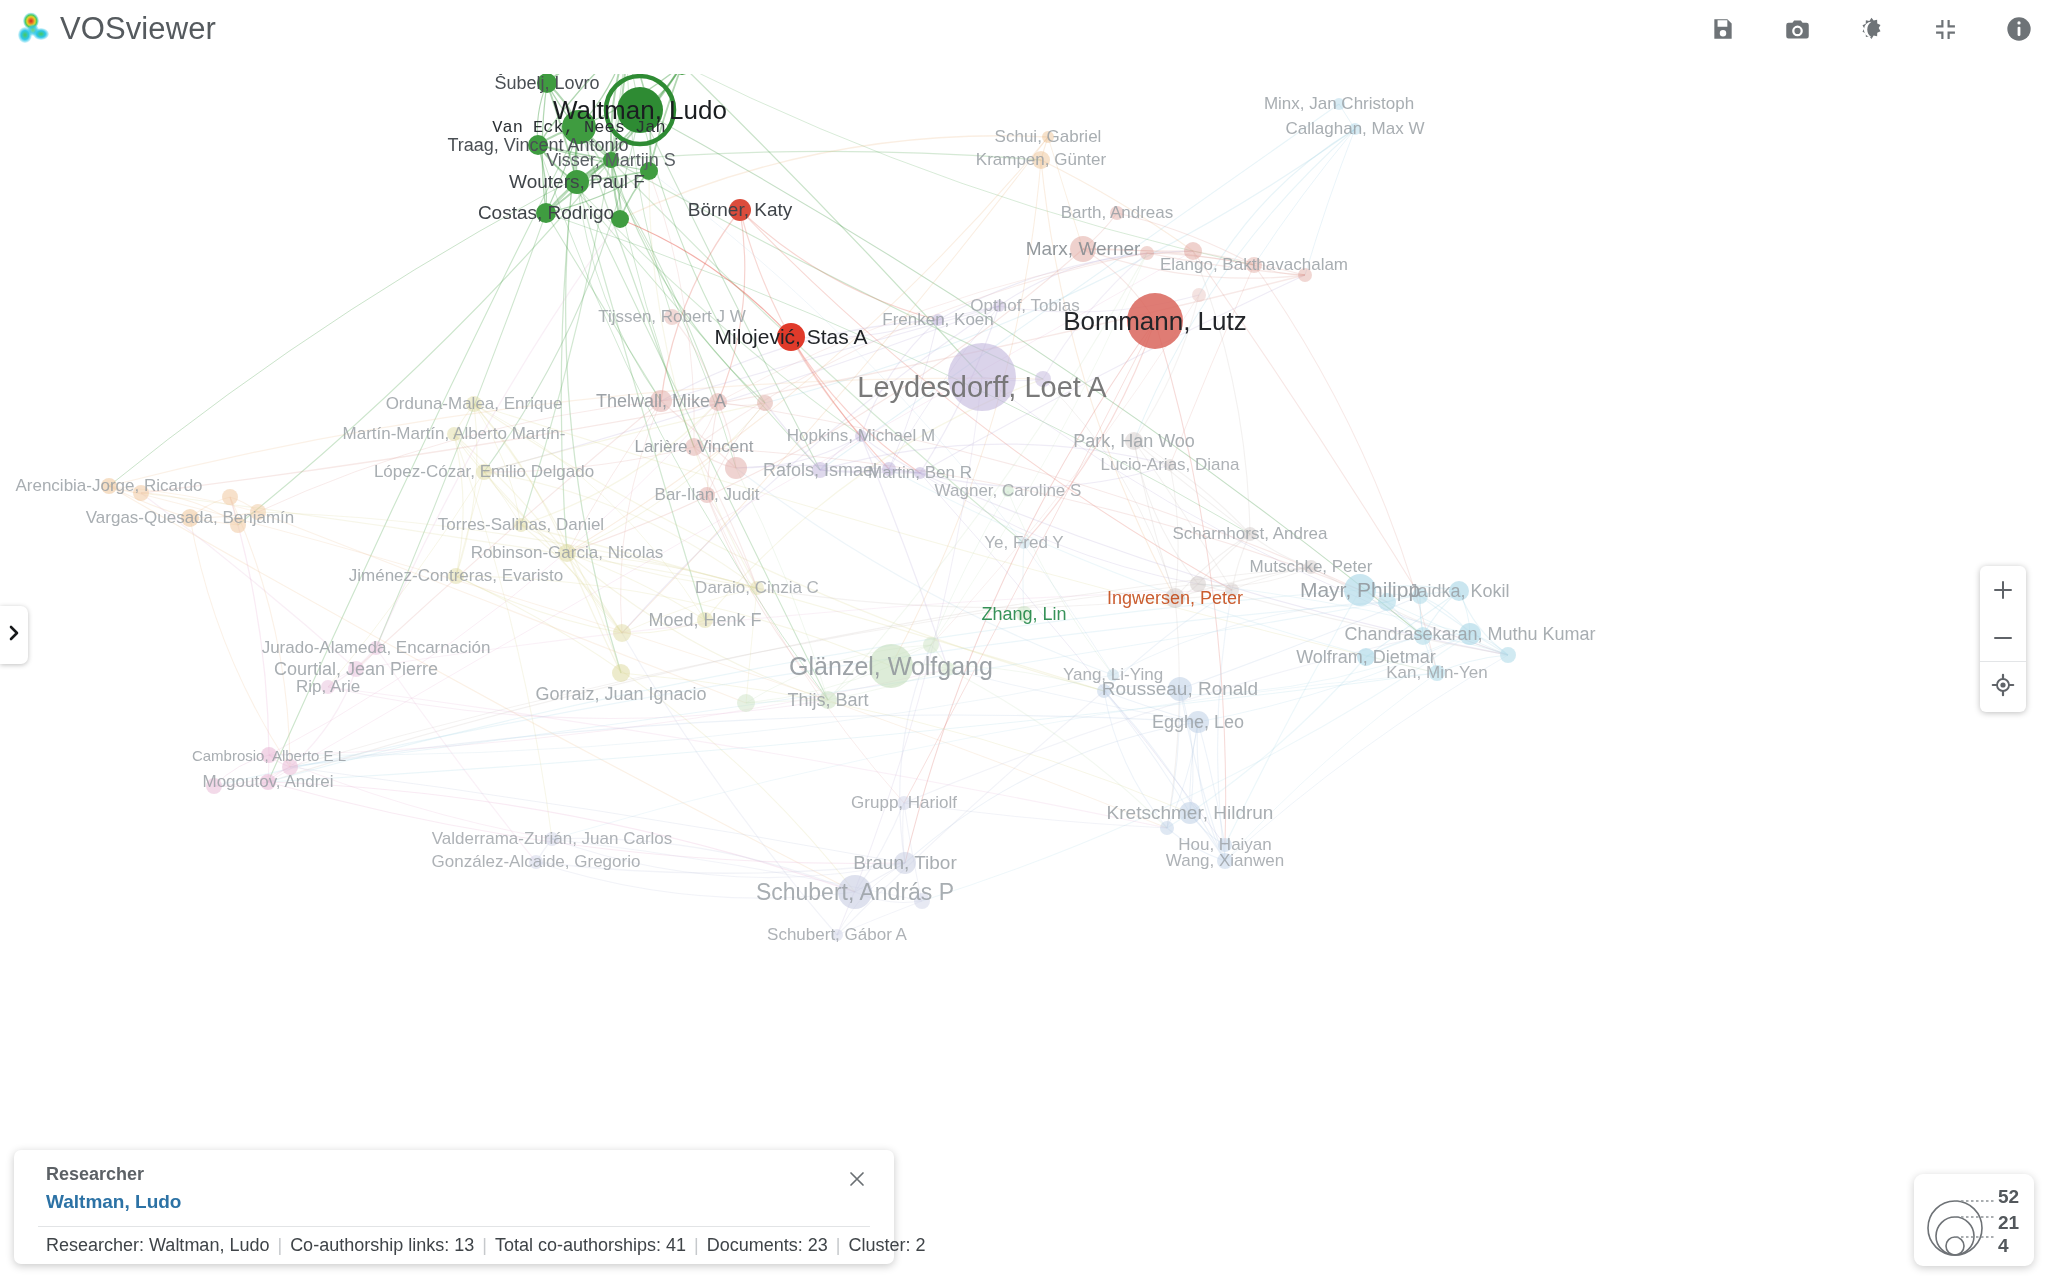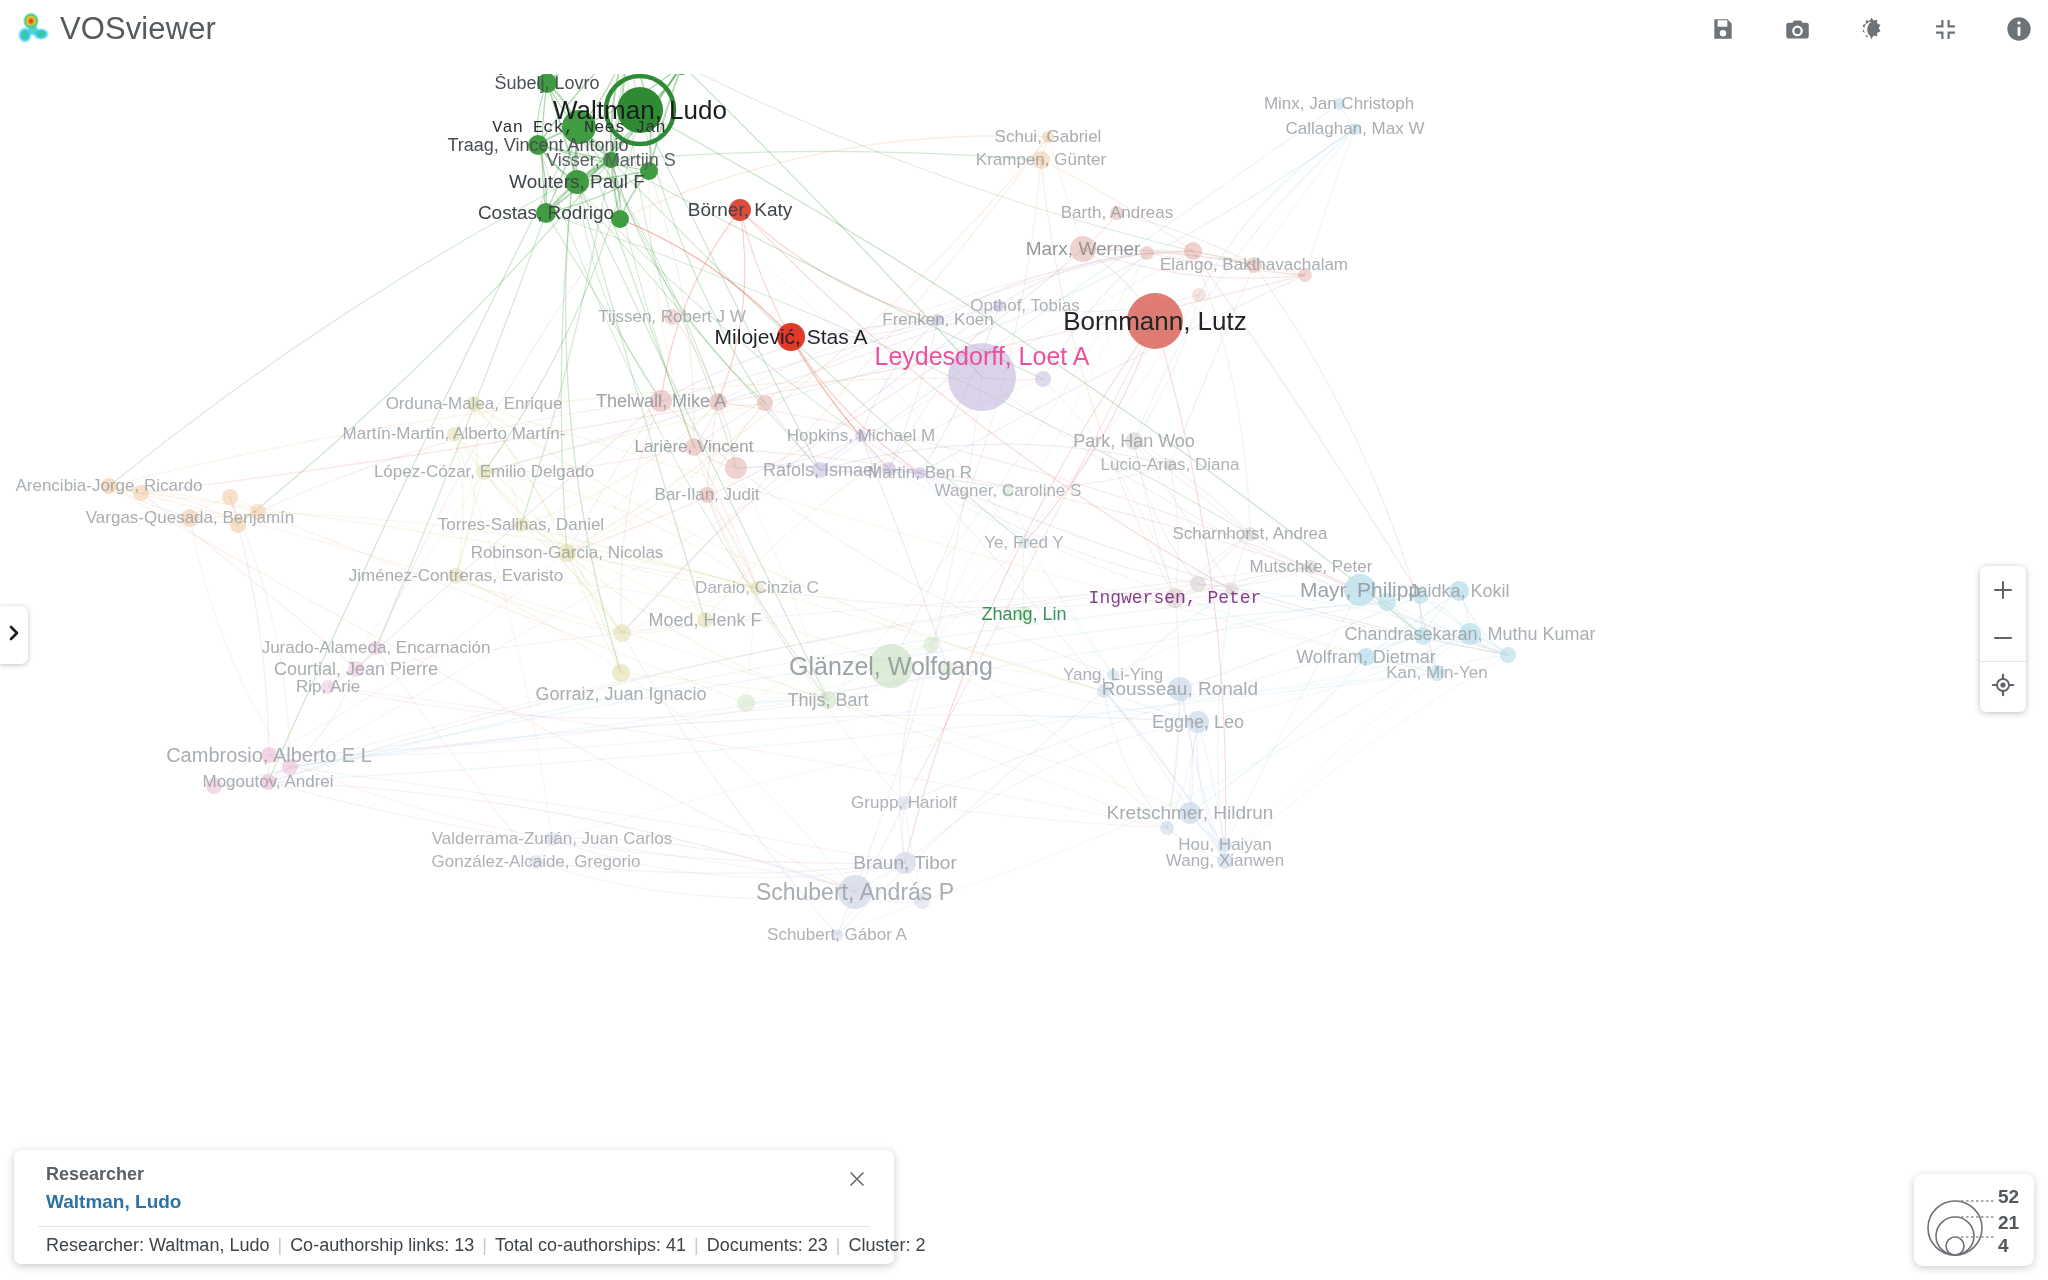--- a/index.html
+++ b/index.html
@@ -551,21 +551,21 @@
         <div class="nlabel" style="left: 1048px; top: 137px; font-size: 17px; color: rgb(154, 160, 165); opacity: 0.85;">Schui, Gabriel</div>
         <div class="nlabel" style="left: 1041px; top: 160px; font-size: 17px; color: rgb(154, 160, 165); opacity: 0.85;">Krampen, Günter</div>
         <div class="nlabel" style="left: 1117px; top: 213px; font-size: 17px; color: rgb(154, 160, 165); opacity: 0.85;">Barth, Andreas</div>
         <div class="nlabel" style="left: 1083px; top: 249px; font-size: 19px; color: rgb(136, 142, 147); opacity: 0.9;">Marx, Werner</div>
         <div class="nlabel" style="left: 1254px; top: 265px; font-size: 17px; color: rgb(154, 160, 165); opacity: 0.85;">Elango, Bakthavachalam</div>
         <div class="nlabel" style="left: 1155px; top: 321px; font-size: 26px; color: rgb(34, 37, 41); opacity: 1;">Bornmann, Lutz</div>
         <div class="nlabel" style="left: 1025px; top: 306px; font-size: 17px; color: rgb(160, 165, 170); opacity: 0.85;">Opthof, Tobias</div>
         <div class="nlabel" style="left: 938px; top: 320px; font-size: 17px; color: rgb(154, 160, 165); opacity: 0.85;">Frenken, Koen</div>
         <div class="nlabel" style="left: 672px; top: 317px; font-size: 17px; color: rgb(154, 160, 165); opacity: 0.85;">Tijssen, Robert J W</div>
         <div class="nlabel" style="left: 791px; top: 337px; font-size: 21px; color: rgb(31, 34, 38); opacity: 1;">Milojević, Stas A</div>
-        <div class="nlabel" style="left: 982px; top: 356px; font-size: 25px; color: #ec4899; opacity: 0.95;">Leydesdorff, Loet A</div>
+        <div class="nlabel" style="left: 982px; top: 387px; font-size: 29px; color: #737373; opacity: 0.95;">Leydesdorff, Loet A</div>
         <div class="nlabel" style="left: 474px; top: 404px; font-size: 17px; color: rgb(154, 160, 165); opacity: 0.85;">Orduna-Malea, Enrique</div>
         <div class="nlabel" style="left: 661px; top: 401px; font-size: 18px; color: rgb(147, 153, 158); opacity: 0.9;">Thelwall, Mike A</div>
         <div class="nlabel" style="left: 861px; top: 436px; font-size: 17px; color: rgb(154, 160, 165); opacity: 0.85;">Hopkins, Michael M</div>
         <div class="nlabel" style="left: 454px; top: 434px; font-size: 17px; color: rgb(154, 160, 165); opacity: 0.85;">Martín-Martín, Alberto Martín-</div>
         <div class="nlabel" style="left: 694px; top: 447px; font-size: 17px; color: rgb(147, 153, 158); opacity: 0.9;">Larière, Vincent</div>
         <div class="nlabel" style="left: 1134px; top: 441px; font-size: 18px; color: rgb(154, 160, 165); opacity: 0.85;">Park, Han Woo</div>
         <div class="nlabel" style="left: 484px; top: 472px; font-size: 17px; color: rgb(154, 160, 165); opacity: 0.85;">López-Cózar, Emilio Delgado</div>
         <div class="nlabel" style="left: 820px; top: 470px; font-size: 18px; color: rgb(154, 160, 165); opacity: 0.85;">Rafols, Ismael</div>
         <div class="nlabel" style="left: 920px; top: 473px; font-size: 17px; color: rgb(154, 160, 165); opacity: 0.85;">Martin, Ben R</div>
         <div class="nlabel" style="left: 1170px; top: 465px; font-size: 17px; color: rgb(160, 165, 170); opacity: 0.85;">Lucio-Arias, Diana</div>
@@ -574,37 +574,37 @@
         <div class="nlabel" style="left: 109px; top: 486px; font-size: 17px; color: rgb(154, 160, 165); opacity: 0.85;">Arencibia-Jorge, Ricardo</div>
         <div class="nlabel" style="left: 190px; top: 518px; font-size: 17px; color: rgb(154, 160, 165); opacity: 0.85;">Vargas-Quesada, Benjamín</div>
         <div class="nlabel" style="left: 521px; top: 525px; font-size: 17px; color: rgb(154, 160, 165); opacity: 0.85;">Torres-Salinas, Daniel</div>
         <div class="nlabel" style="left: 1250px; top: 534px; font-size: 17px; color: rgb(154, 160, 165); opacity: 0.85;">Scharnhorst, Andrea</div>
         <div class="nlabel" style="left: 1024px; top: 543px; font-size: 17px; color: rgb(160, 165, 170); opacity: 0.85;">Ye, Fred Y</div>
         <div class="nlabel" style="left: 567px; top: 553px; font-size: 17px; color: rgb(154, 160, 165); opacity: 0.85;">Robinson-Garcia, Nicolas</div>
         <div class="nlabel" style="left: 1311px; top: 567px; font-size: 17px; color: rgb(154, 160, 165); opacity: 0.85;">Mutschke, Peter</div>
         <div class="nlabel" style="left: 456px; top: 576px; font-size: 17px; color: rgb(154, 160, 165); opacity: 0.85;">Jiménez-Contreras, Evaristo</div>
         <div class="nlabel" style="left: 1360px; top: 590px; font-size: 21px; color: rgb(147, 153, 158); opacity: 0.9;">Mayr, Philipp</div>
         <div class="nlabel" style="left: 1459px; top: 591px; font-size: 18px; color: rgb(154, 160, 165); opacity: 0.85;">Jaidka, Kokil</div>
-        <div class="nlabel" style="left: 1175px; top: 598px; font-size: 18px; color: #701a75; opacity: 0.85; font-family: Liberation Mono, monospace;">Ingwersen, Peter</div>
+        <div class="nlabel" style="left: 1175px; top: 598px; font-size: 18px; color: #c2410c; opacity: 0.85;">Ingwersen, Peter</div>
         <div class="nlabel" style="left: 757px; top: 588px; font-size: 17px; color: rgb(160, 165, 170); opacity: 0.85;">Daraio, Cinzia C</div>
         <div class="nlabel" style="left: 1024px; top: 614px; font-size: 18px; color: #15803d; opacity: 0.85;">Zhang, Lin</div>
         <div class="nlabel" style="left: 705px; top: 620px; font-size: 18px; color: rgb(154, 160, 165); opacity: 0.85;">Moed, Henk F</div>
         <div class="nlabel" style="left: 1470px; top: 634px; font-size: 18px; color: rgb(154, 160, 165); opacity: 0.85;">Chandrasekaran, Muthu Kumar</div>
         <div class="nlabel" style="left: 1366px; top: 657px; font-size: 18px; color: rgb(154, 160, 165); opacity: 0.85;">Wolfram, Dietmar</div>
         <div class="nlabel" style="left: 891px; top: 666px; font-size: 25px; color: rgb(147, 153, 158); opacity: 0.9;">Glänzel, Wolfgang</div>
         <div class="nlabel" style="left: 1437px; top: 673px; font-size: 17px; color: rgb(160, 165, 170); opacity: 0.85;">Kan, Min-Yen</div>
         <div class="nlabel" style="left: 621px; top: 694px; font-size: 18px; color: rgb(154, 160, 165); opacity: 0.85;">Gorraiz, Juan Ignacio</div>
         <div class="nlabel" style="left: 376px; top: 648px; font-size: 17px; color: rgb(154, 160, 165); opacity: 0.85;">Jurado-Alameda, Encarnación</div>
         <div class="nlabel" style="left: 356px; top: 669px; font-size: 18px; color: rgb(154, 160, 165); opacity: 0.85;">Courtial, Jean Pierre</div>
         <div class="nlabel" style="left: 328px; top: 687px; font-size: 17px; color: rgb(154, 160, 165); opacity: 0.85;">Rip, Arie</div>
         <div class="nlabel" style="left: 1113px; top: 675px; font-size: 17px; color: rgb(160, 165, 170); opacity: 0.85;">Yang, Li-Ying</div>
         <div class="nlabel" style="left: 1180px; top: 689px; font-size: 19px; color: rgb(154, 160, 165); opacity: 0.85;">Rousseau, Ronald</div>
         <div class="nlabel" style="left: 828px; top: 700px; font-size: 18px; color: rgb(154, 160, 165); opacity: 0.85;">Thijs, Bart</div>
         <div class="nlabel" style="left: 1198px; top: 722px; font-size: 18px; color: rgb(154, 160, 165); opacity: 0.85;">Egghe, Leo</div>
-        <div class="nlabel" style="left: 269px; top: 755px; font-size: 20px; color: rgb(154, 160, 165); opacity: 0.85;">Cambrosio, Alberto E L</div>
+        <div class="nlabel" style="left: 269px; top: 755px; font-size: 15px; color: rgb(154, 160, 165); opacity: 0.85;">Cambrosio, Alberto E L</div>
         <div class="nlabel" style="left: 268px; top: 782px; font-size: 17px; color: rgb(154, 160, 165); opacity: 0.85;">Mogoutov, Andrei</div>
         <div class="nlabel" style="left: 904px; top: 803px; font-size: 17px; color: rgb(160, 165, 170); opacity: 0.85;">Grupp, Hariolf</div>
         <div class="nlabel" style="left: 1190px; top: 813px; font-size: 19px; color: rgb(154, 160, 165); opacity: 0.85;">Kretschmer, Hildrun</div>
         <div class="nlabel" style="left: 1225px; top: 845px; font-size: 17px; color: rgb(160, 165, 170); opacity: 0.85;">Hou, Haiyan</div>
         <div class="nlabel" style="left: 1225px; top: 861px; font-size: 17px; color: rgb(160, 165, 170); opacity: 0.85;">Wang, Xianwen</div>
         <div class="nlabel" style="left: 552px; top: 839px; font-size: 17px; color: rgb(160, 165, 170); opacity: 0.85;">Valderrama-Zurián, Juan Carlos</div>
         <div class="nlabel" style="left: 536px; top: 862px; font-size: 17px; color: rgb(160, 165, 170); opacity: 0.85;">González-Alcaide, Gregorio</div>
         <div class="nlabel" style="left: 905px; top: 863px; font-size: 19px; color: rgb(154, 160, 165); opacity: 0.85;">Braun, Tibor</div>
         <div class="nlabel" style="left: 855px; top: 892px; font-size: 23px; color: rgb(154, 160, 165); opacity: 0.85;">Schubert, András P</div>
         <div class="nlabel" style="left: 837px; top: 935px; font-size: 17px; color: rgb(160, 165, 170); opacity: 0.85;">Schubert, Gábor A</div>

